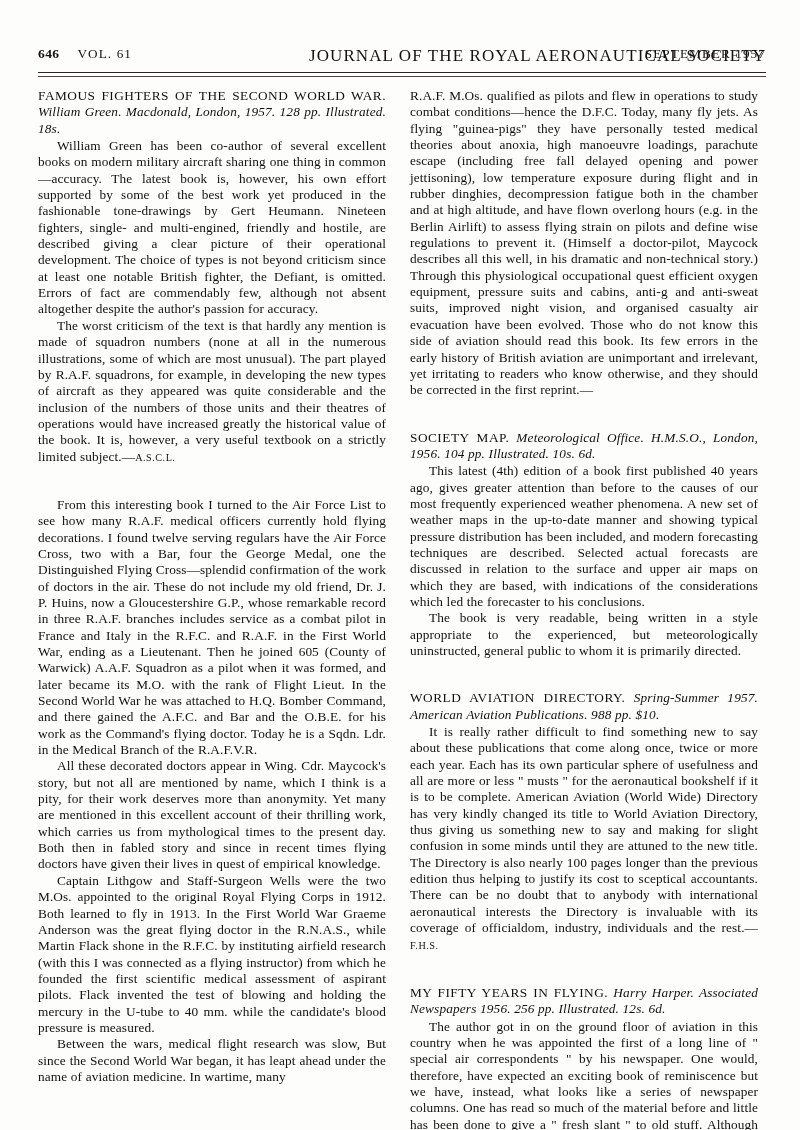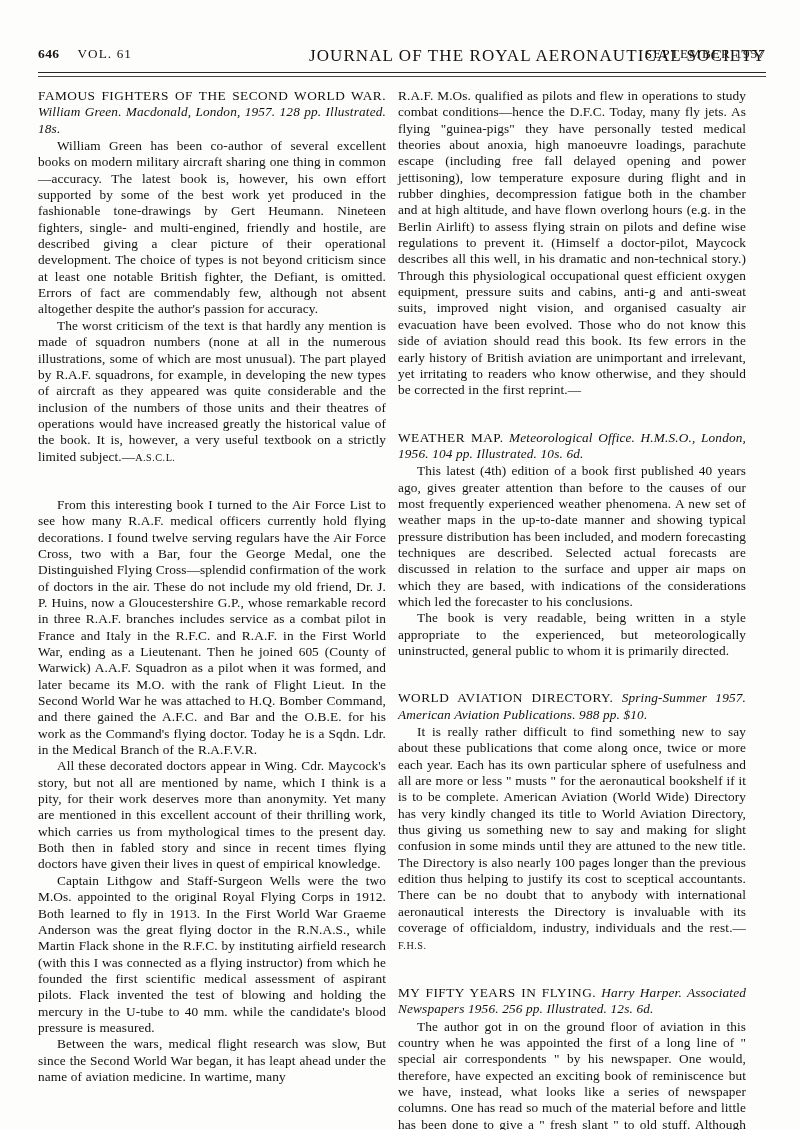--- a/index.html
+++ b/index.html
@@ -65,21 +65,21 @@
     border-bottom: 1.1px solid #4a4240;
   }
   
   .columns {
     position: absolute;
     top: 88px;
     left: 38px;
     right: 34px;
     bottom: 14px;
     display: flex;
-    gap: 12px;
+    gap: 24px;
   }
   .col {
     width: 348px;
     flex: 0 0 348px;
   }
   .entry {
     margin-bottom: 13px;
   }
   .entry:last-child { margin-bottom: 0; }
 
@@ -160,21 +160,21 @@
     <div class="col">
 
       <div class="entry">
         <p class="para noindent"><span>R.A.F. M.Os. qualified as pilots and flew in operations to study combat conditions—hence the D.F.C. Today, many fly jets. As flying "guinea-pigs" they have personally tested medical theories about anoxia, high manoeuvre loadings, parachute escape (including free fall delayed opening and power jettisoning), low temperature exposure during flight and in rubber dinghies, decompression fatigue both in the chamber and at high altitude, and have flown overlong hours (e.g. in the Berlin Airlift) to assess flying strain on pilots and define wise regulations to prevent it. (Himself a doctor-pilot, Maycock describes all this well, in his dramatic and non-technical story.) Through this physiological occupational quest efficient oxygen equipment, pressure suits and cabins, anti-g and anti-sweat suits, improved night vision, and organised casualty air evacuation have been evolved. Those who do not know this side of aviation should read this book. Its few errors in the early history of British aviation are unimportant and irrelevant, yet irritating to readers who know otherwise, and they should be corrected in the first reprint.—</span></p>
       </div>
 
       <div class="gap-entry"></div>
 
       <div class="entry">
         <div class="bookhead">
-          <span class="t">WEATHER MAP.</span>
+          <span class="t">SOCIETY MAP.</span>
           <span class="meta">Meteorological Office. H.M.S.O., London, 1956. 104 pp. Illustrated. 10s. 6d.</span>
         </div>
         <p class="para">This latest (4th) edition of a book first published 40 years ago, gives greater attention than before to the causes of our most frequently experienced weather phenomena. A new set of weather maps in the up-to-date manner and showing typical pressure distribution has been included, and modern forecasting techniques are described. Selected actual forecasts are discussed in relation to the surface and upper air maps on which they are based, with indications of the considerations which led the forecaster to his conclusions.</p>
         <p class="para">The book is very readable, being written in a style appropriate to the experienced, but meteorologically uninstructed, general public to whom it is primarily directed.</p>
       </div>
 
       <div class="gap-entry"></div>
 
       <div class="entry">
         <div class="bookhead">

